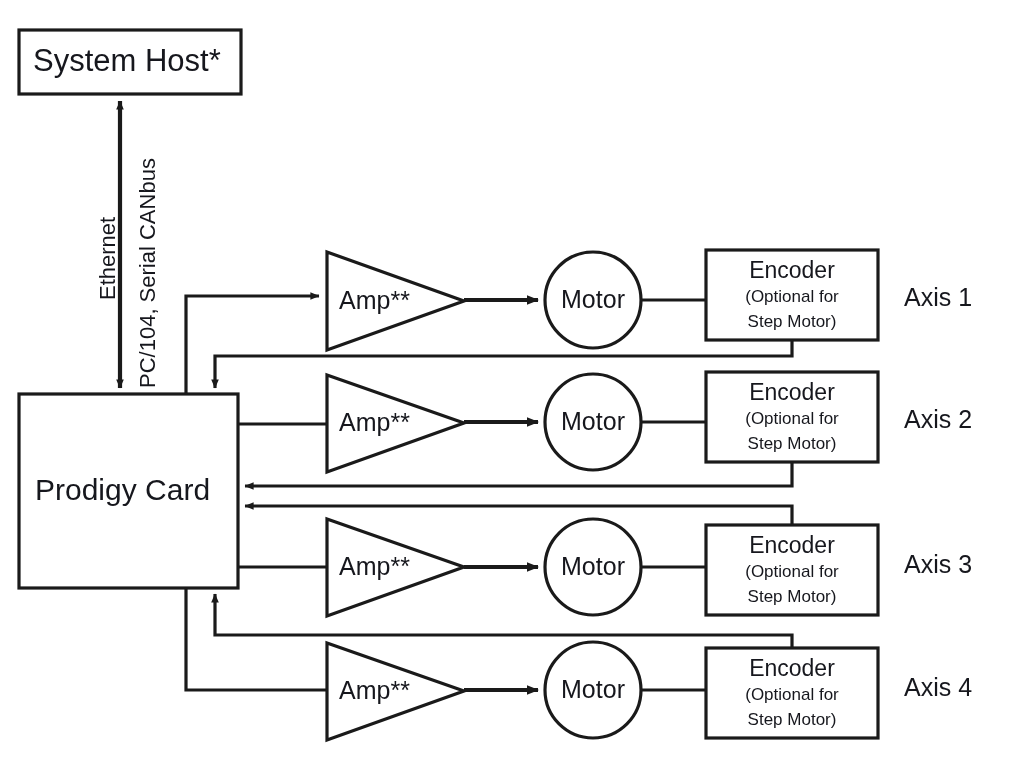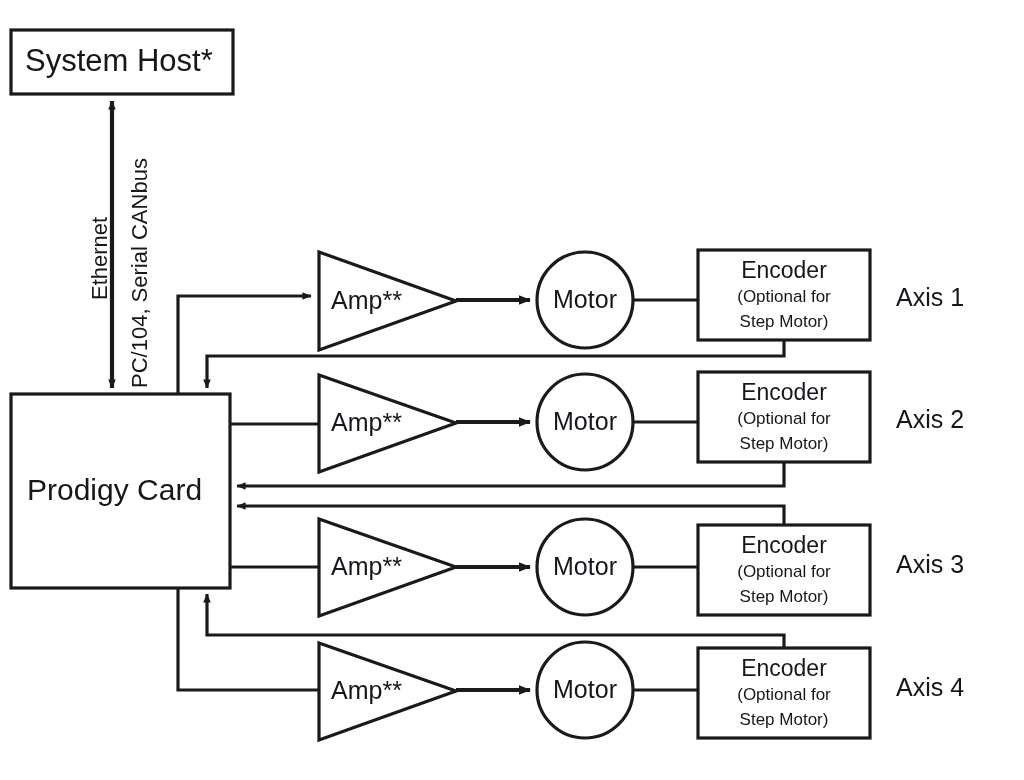--- a/index.html
+++ b/index.html
@@ -10,20 +10,21 @@
   body {
     width: 1024px;
     height: 780px;
     font-family: "Liberation Sans", sans-serif;
     overflow: hidden;
   }
   #diagram-root {
     position: relative;
     width: 900px;
     height: 780px;
+    margin-left: 8px;
   }
   svg.diagram {
     display: block;
     width: 1024px;
     height: 780px;
   }
   .shape-stroke {
     fill: #ffffff;
     stroke: #1a1a1a;
     stroke-width: 3.2;

